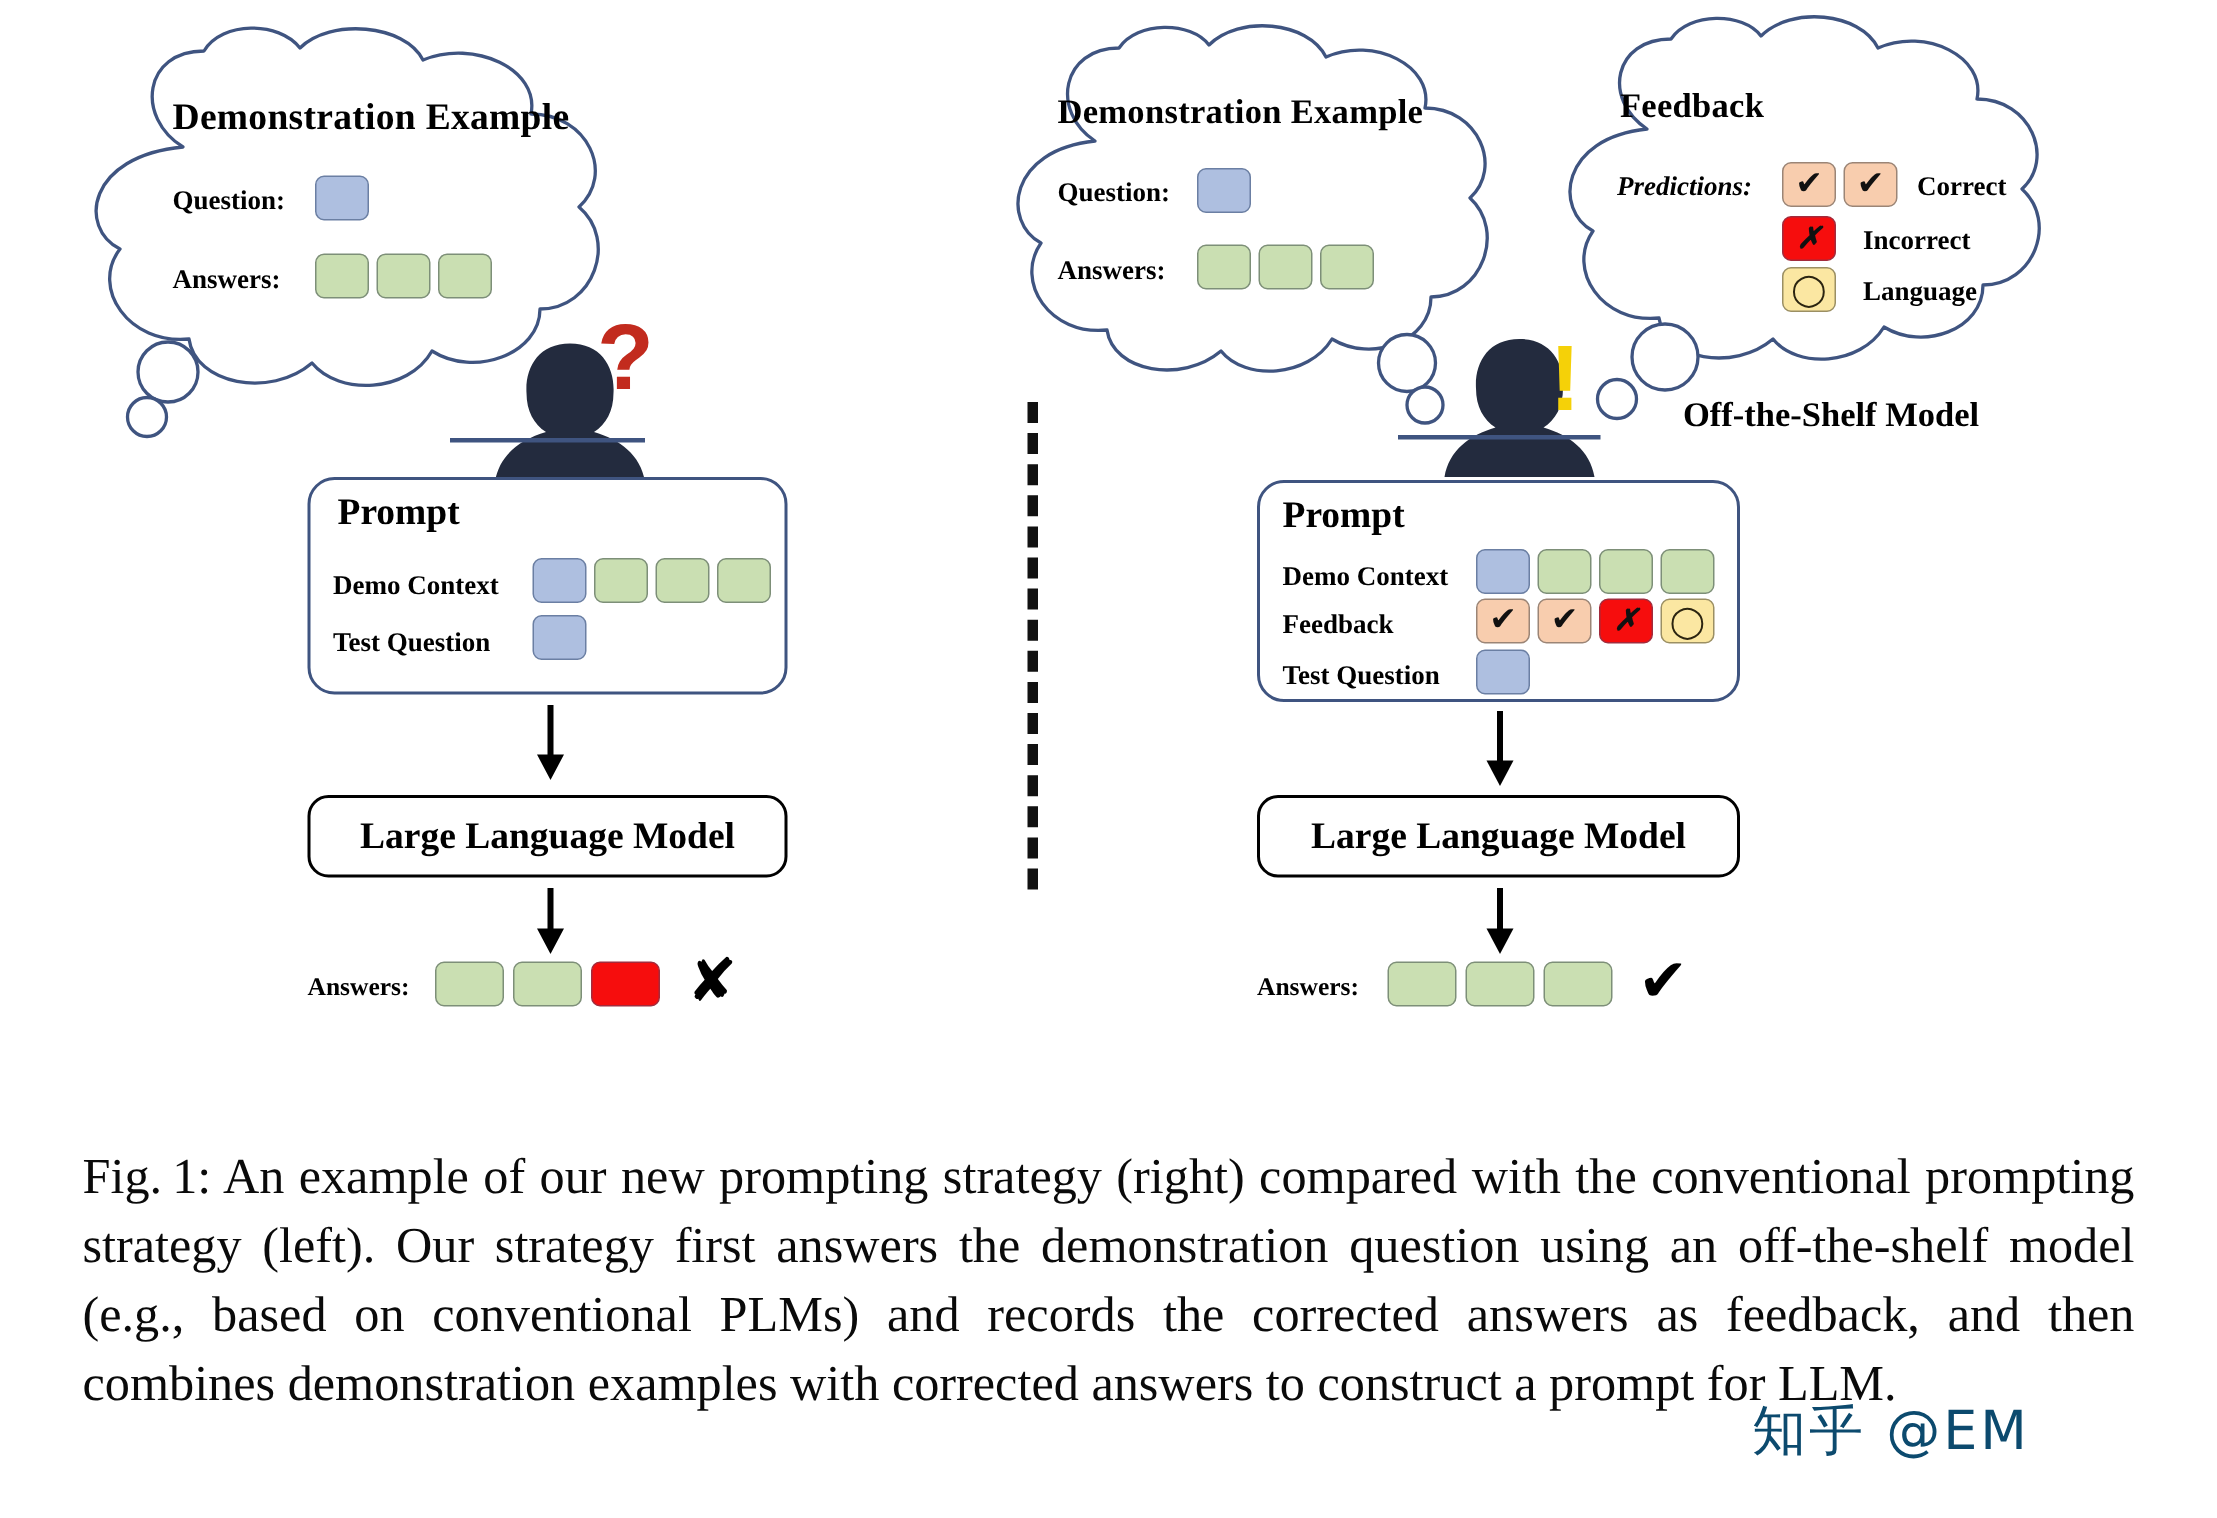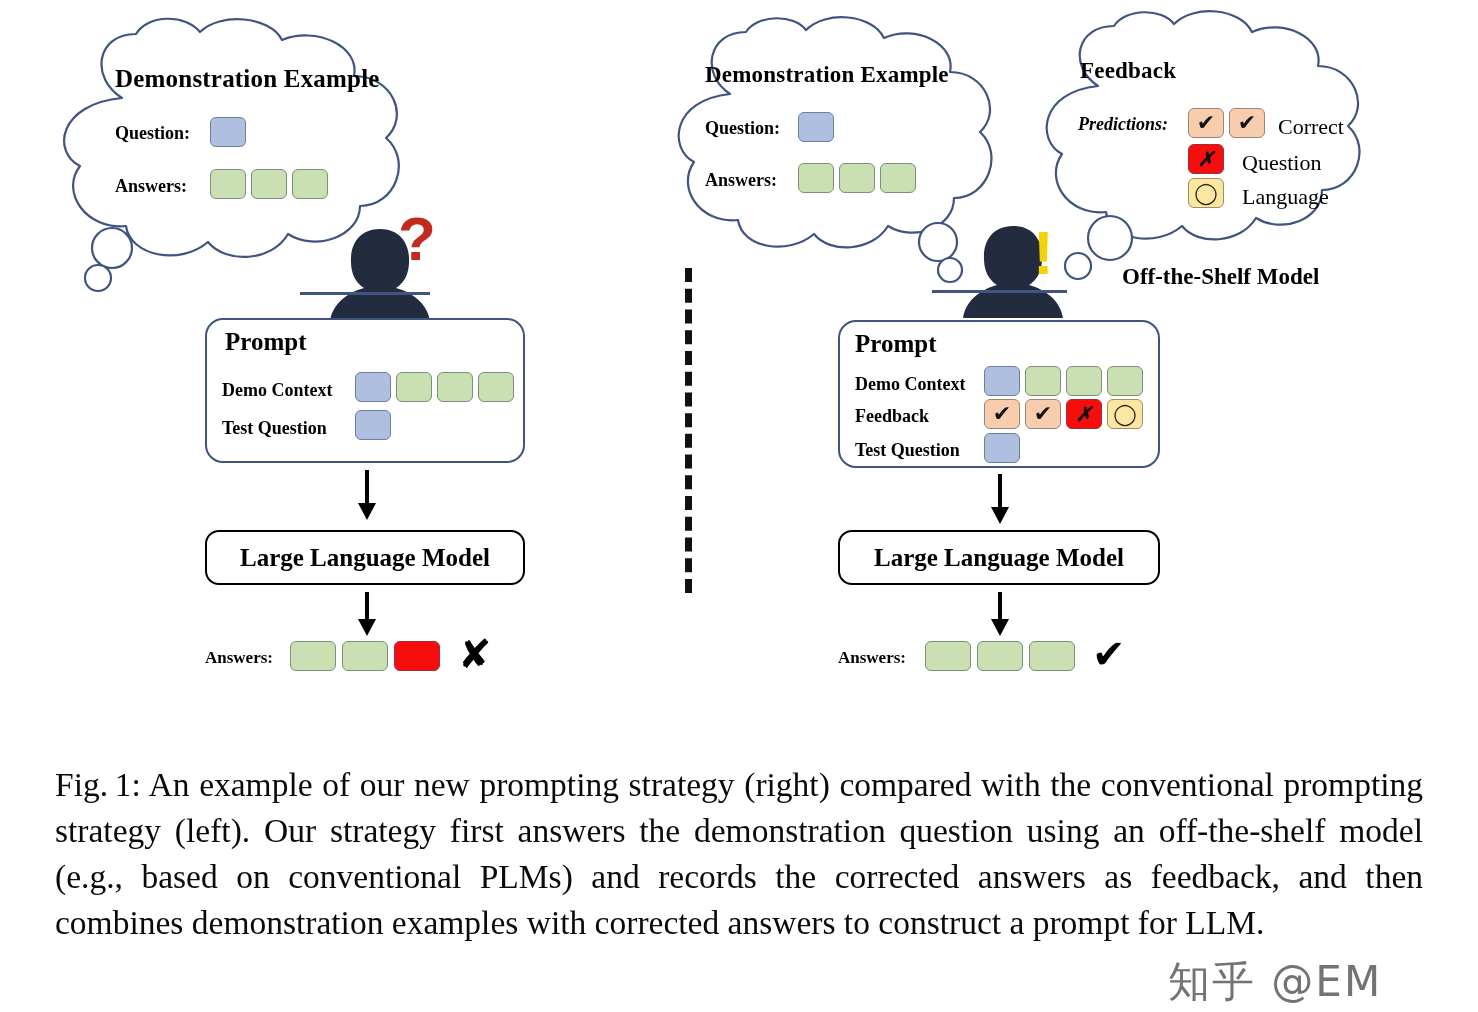--- a/index.html
+++ b/index.html
@@ -74,22 +74,22 @@
   .chip.red    { background: #f60d0d; border-color: #a32b3c; }
   .chip.peach  { background: #f8cdae; border-color: #9b8576; }
   .chip.yellow { background: #fbe7a2; border-color: #9b8f63; }
   .chip .glyph-check { color: #111; font-size: 22px; font-family: "DejaVu Sans", sans-serif; }
   .chip .glyph-x     { color: #111; font-size: 20px; font-style: italic;
                         font-family: "Liberation Serif", serif; font-weight: bold; }
   .chip .glyph-o     { color: #2b2410; font-size: 21px; font-family: "DejaVu Sans", sans-serif; }
 
   .legend-text {
     position: absolute;
-    font-weight: normal;
-    font-size: 22px;
+    font-weight: bold;
+    font-size: 18px;
     white-space: nowrap;
   }
 
   
   .person { position: absolute; }
 
   .mark-q, .mark-e {
     position: absolute;
     font-weight: bold;
     line-height: 1;
@@ -169,26 +169,25 @@
     line-height: 46px;
     text-align: justify;
     text-justify: inter-word;
     color: #0a0a0a;
   }
 
   .watermark {
     position: absolute;
     left: 1168px;
     top: 930px;
-    font-size: 42px;
-    color: #737373;
+    font-size: 36px;
+    color: #0c4a6e;
     font-family: "DejaVu Sans", sans-serif;
     letter-spacing: 2px;
     user-select: none;
-    margin-top: 24px;
   }
 </style>
 </head>
 <body>
 
 <div class="figure-area">
 
   <div class="cloud" style="left:30px; top:20px; width:420px; height:260px;">
     <svg width="420" height="260" viewBox="0 0 420 260" aria-hidden="true">
       <path d="M92,78
@@ -316,21 +315,21 @@
         <span class="glyph-check">✔</span>
       </div>
       <div class="chip peach" style="left:209px; top:94px;">
         <span class="glyph-check">✔</span>
       </div>
       <div class="legend-text" style="left:258px; top:100px;">Correct</div>
 
       <div class="chip red" style="left:168px; top:130px;">
         <span class="glyph-x">✗</span>
       </div>
-      <div class="legend-text" style="left:222px; top:136px;">Question</div>
+      <div class="legend-text" style="left:222px; top:136px;">Incorrect</div>
 
       <div class="chip yellow" style="left:168px; top:164px;">
         <span class="glyph-o">◯</span>
       </div>
       <div class="legend-text" style="left:222px; top:170px;">Language</div>
     </div>
   </div>
 
   <div class="off-shelf-label" style="left:1122px; top:252px;">Off-the-Shelf Model</div>
 

